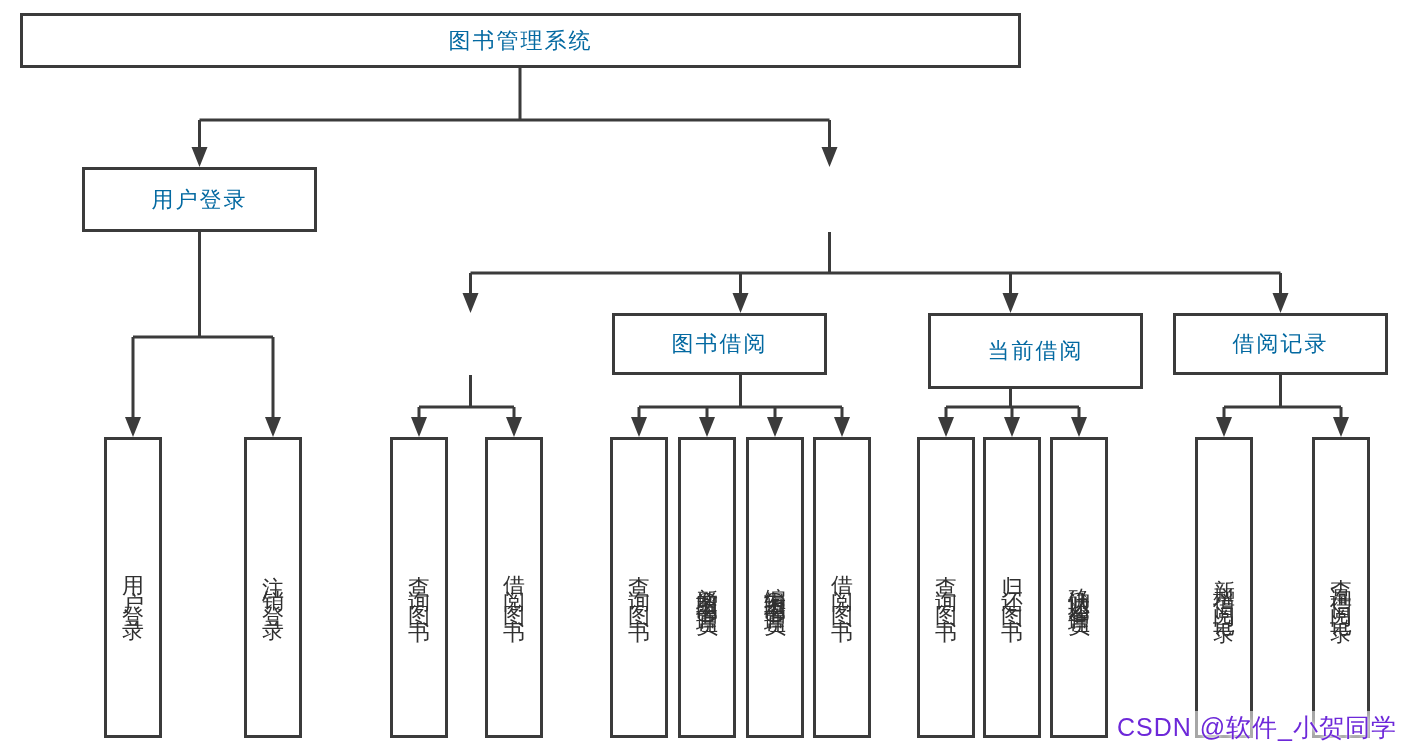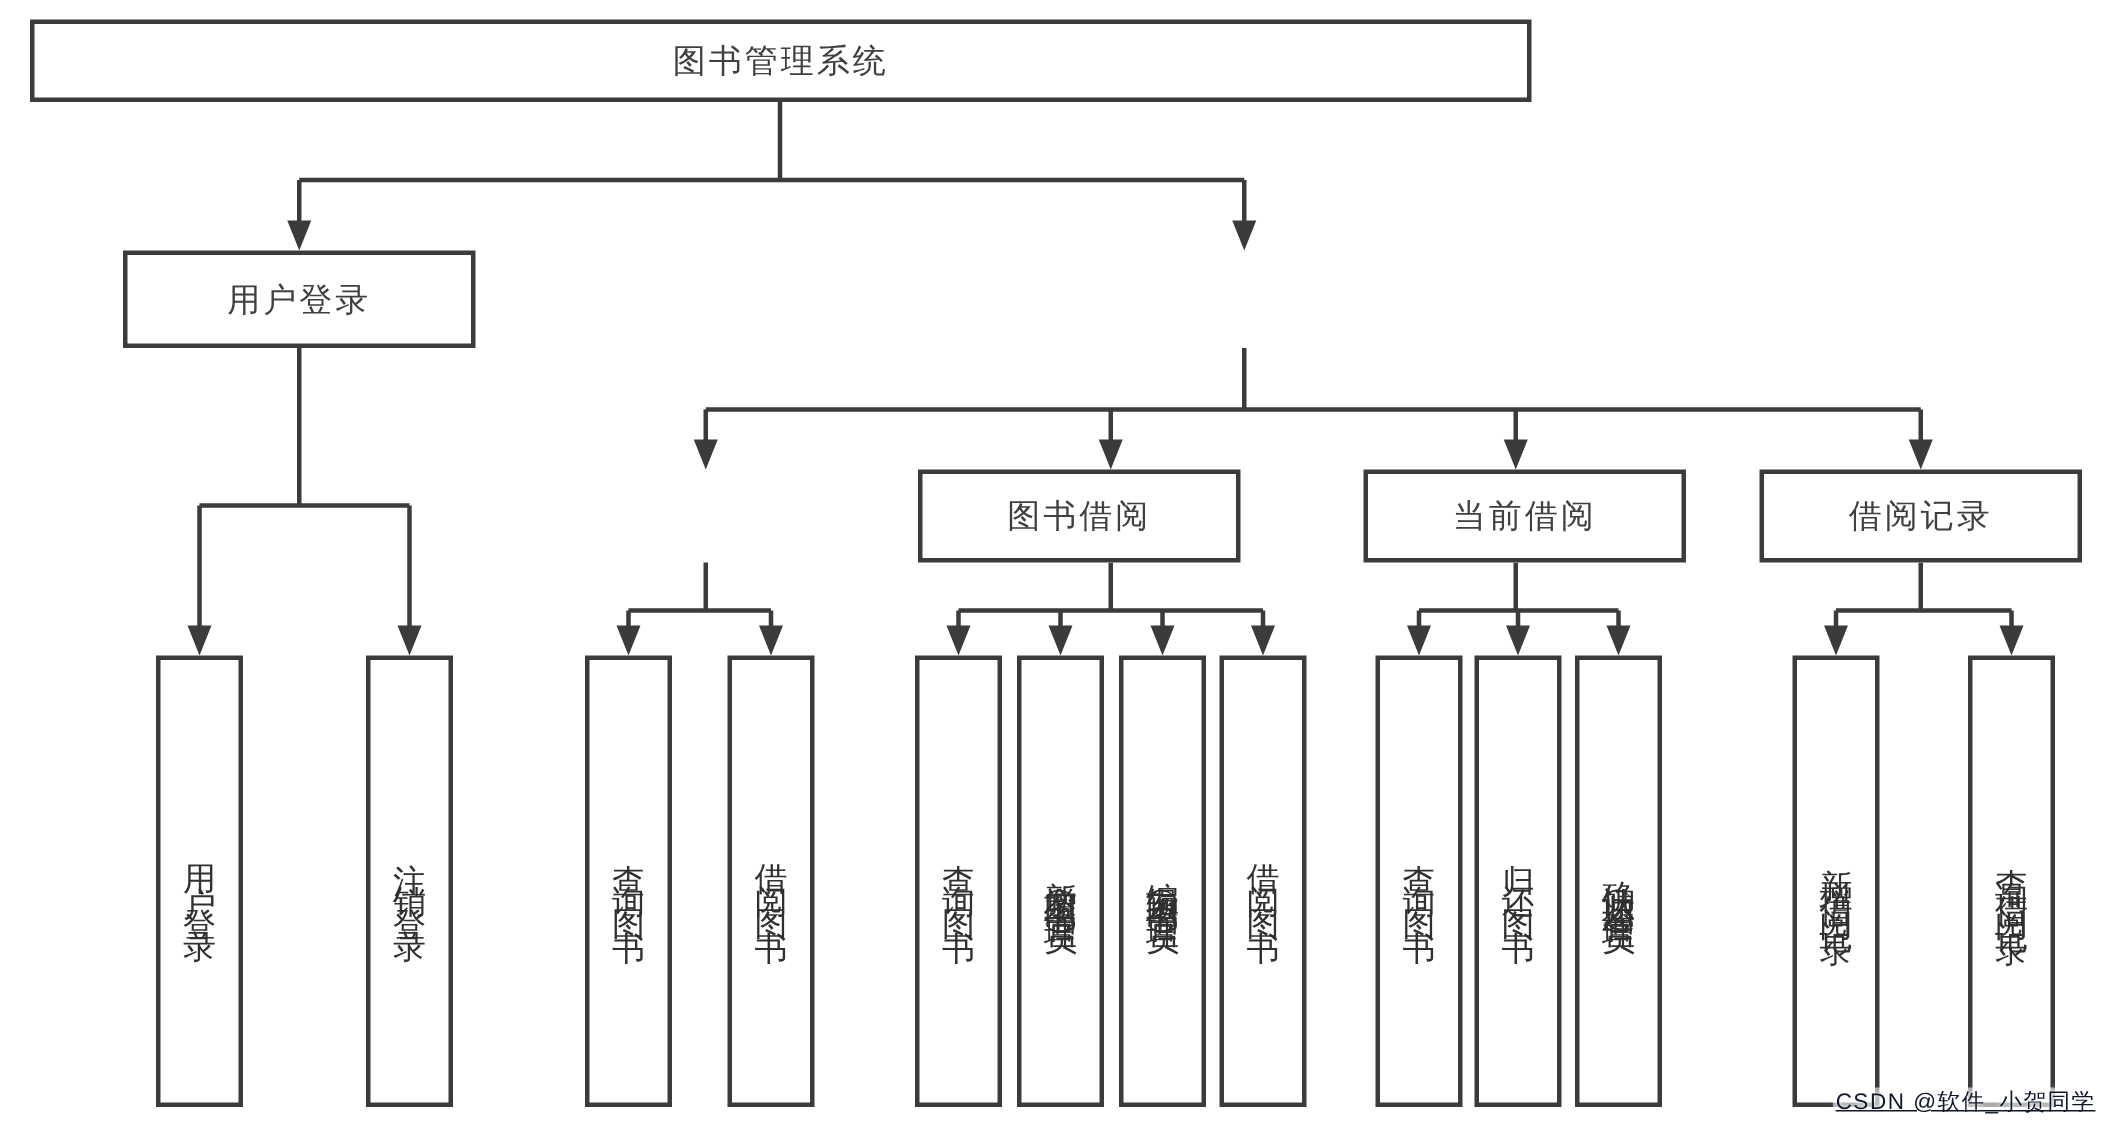--- a/index.html
+++ b/index.html
@@ -10,21 +10,21 @@
     font-family:"Liberation Sans","DejaVu Sans",sans-serif;
     overflow:hidden;
   }
   #connectors{position:absolute;left:0;top:0;width:1405px;height:747px;pointer-events:none;}
   .hbox{
     position:absolute;
     box-sizing:border-box;
     border:3px solid #3b3b3b;
     background:#ffffff;
     display:flex;align-items:center;justify-content:center;
-    font-size:22px;color:#404040;
+    font-size:22px;color:#0369a1;
     letter-spacing:2px;
     white-space:nowrap;
   }
   .vbox{
     position:absolute;
     box-sizing:border-box;
     border:3px solid #3b3b3b;
     background:#ffffff;
     width:58px;top:437px;height:301px;
     display:flex;align-items:center;justify-content:center;
@@ -32,27 +32,26 @@
     writing-mode:vertical-rl;
     text-orientation:upright;
     white-space:nowrap;
   }
   .ls-l{letter-spacing:15px;}
   .ls-m{letter-spacing:9px;}
   .ls-s{letter-spacing:4px;}
   .watermark{
     position:absolute;
     right:6px;bottom:3px;
-    font-size:15px;
-    color:#0f172a;
+    font-size:25px;
+    color:#6d28d9;
     letter-spacing:1px;
     text-shadow:0 0 5px #ffffff, 0 0 2px #ffffff;
     background:rgba(255,255,255,0.55);
     padding:0 2px;
-    text-decoration:underline;
   }
 </style>
 </head>
 <body>
 
 <div id="stage">
 
   <svg id="connectors" viewBox="0 0 1405 747" xmlns="http://www.w3.org/2000/svg">
     <path fill="none" stroke="#3b3b3b" stroke-width="3" d="
       M520 68 V120 M199.5 120 H829.5 M199.5 120 V150 M829.5 120 V150
@@ -70,21 +69,21 @@
       M631 417 h16 l-8 20 z    M699 417 h16 l-8 20 z    M767 417 h16 l-8 20 z    M834 417 h16 l-8 20 z
       M938 417 h16 l-8 20 z    M1004 417 h16 l-8 20 z   M1071 417 h16 l-8 20 z
       M1216 417 h16 l-8 20 z   M1333 417 h16 l-8 20 z"></path>
   </svg>
 
   <div class="hbox" style="left:20px;top:13px;width:1001px;height:55px">图书管理系统</div>
 
   <div class="hbox" style="left:82px;top:167px;width:235px;height:65px">用户登录</div>
 
   <div class="hbox" style="left:612px;top:313px;width:215px;height:62px">图书借阅</div>
-  <div class="hbox" style="left:909px;top:313px;width:215px;height:62px">当前借阅</div>
+  <div class="hbox" style="left:928px;top:313px;width:215px;height:76px">当前借阅</div>
   <div class="hbox" style="left:1173px;top:313px;width:215px;height:62px">借阅记录</div>
 
   <div class="vbox ls-l" style="left:104px">用户登录</div>
   <div class="vbox ls-l" style="left:244px">注销登录</div>
 
   <div class="vbox ls-l" style="left:390px">查询图书</div>
   <div class="vbox ls-l" style="left:485px">借阅图书</div>
 
   <div class="vbox ls-l" style="left:610px">查询图书</div>
   <div class="vbox ls-s" style="left:678px">新增图书（管理员）</div>

